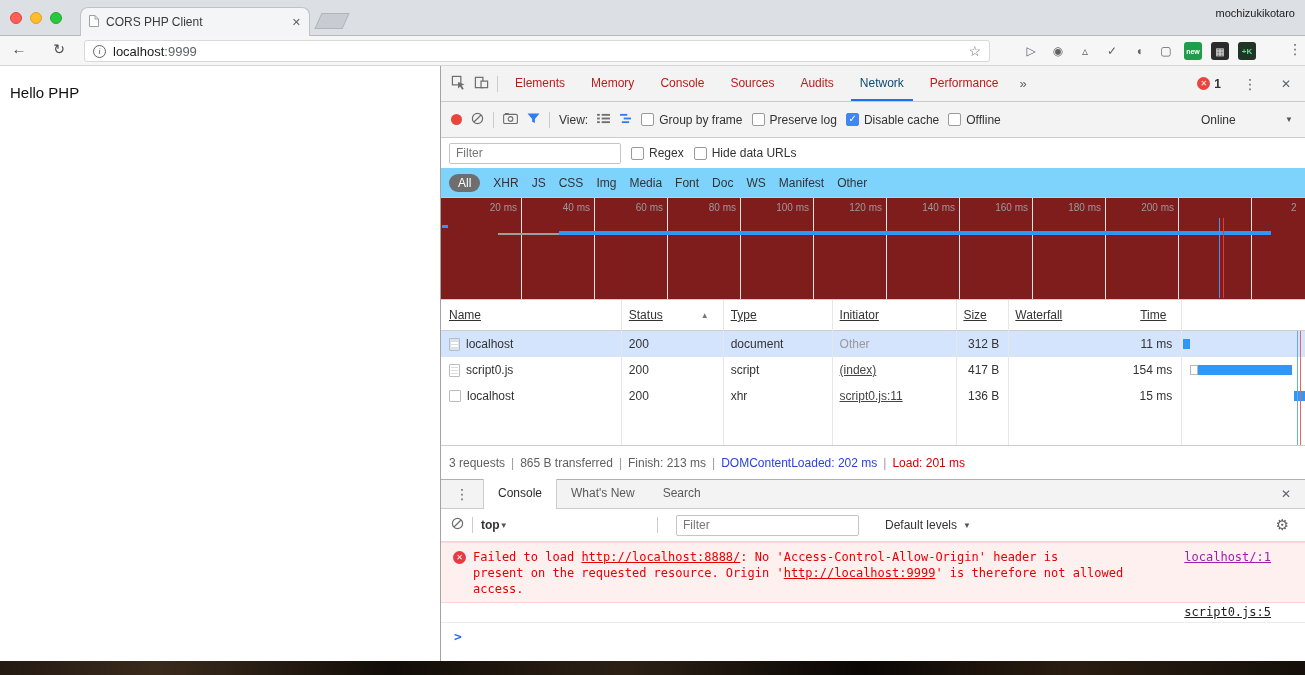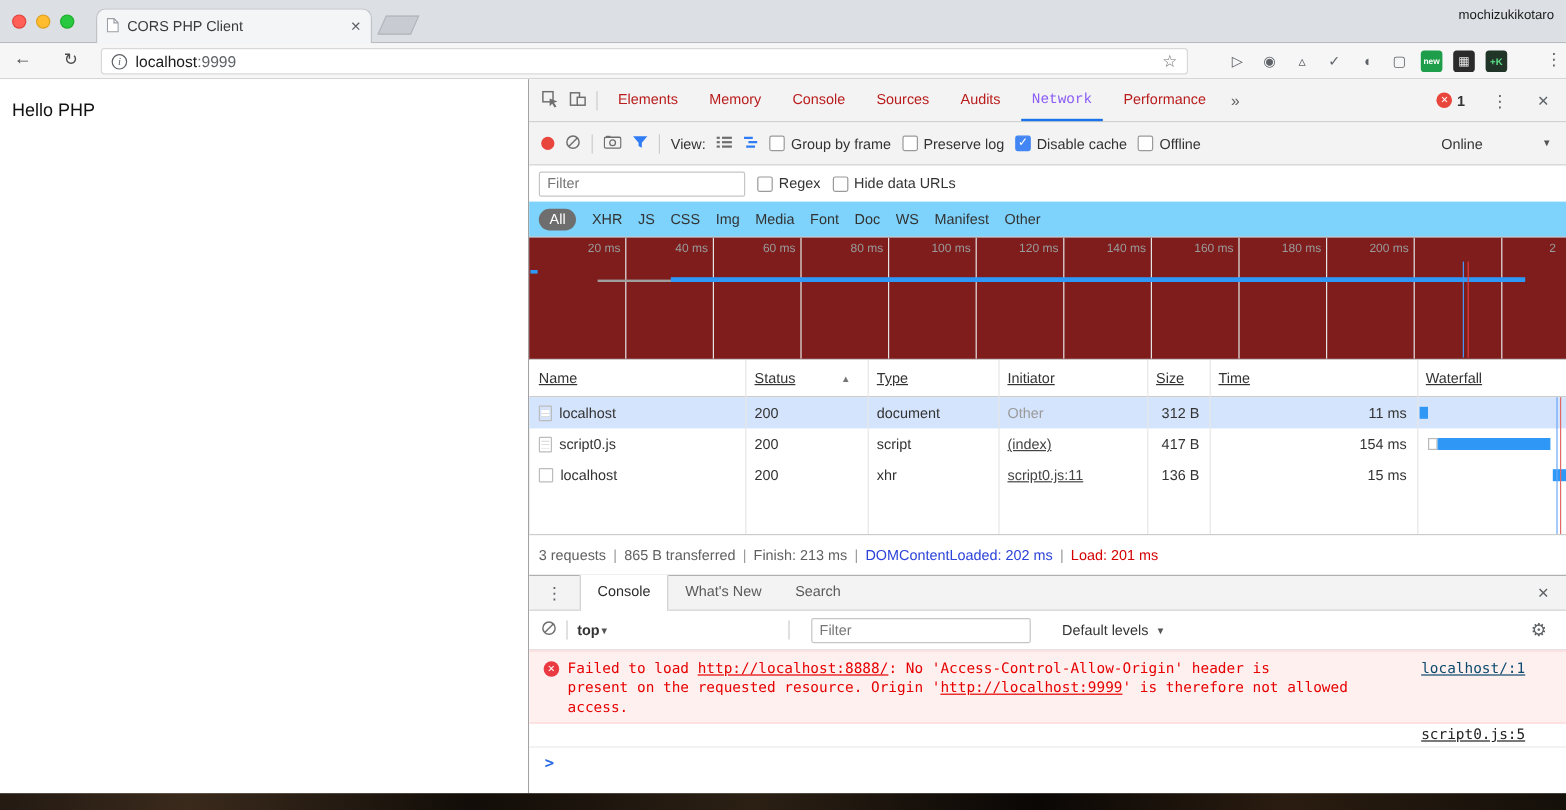--- a/index.html
+++ b/index.html
@@ -38,21 +38,21 @@
   
   #page { position:absolute; left:0; top:66px; width:440px; height:595px; background:#fff; }
   #page h1 { font-size:15px; font-weight:normal; color:#111; padding:18px 0 0 10px; }
 
   
   #devtools { position:absolute; left:440px; top:66px; width:865px; height:595px; background:#fff; border-left:1px solid #a3a3a3; }
   .vsep { width:1px; height:16px; background:#ccc; display:inline-block; }
 
   .dt-tabbar { position:absolute; left:0; top:0; width:100%; height:36px; background:#f3f3f3; border-bottom:1px solid #c9c9c9; display:flex; align-items:center; padding:0 10px; gap:8px; }
   .dt-tab { padding:0 9px; height:35px; line-height:35px; color:#b91c1c; font-size:12px; white-space:nowrap; }
-  .dt-tab.active { color:#8b5cf6; border-bottom:2px solid #1a73e8;font-family:Liberation Mono, monospace; }
+  .dt-tab.active { color:#0c4a6e; border-bottom:2px solid #1a73e8; }
   .dt-more { color:#616161; font-size:13px; padding:0 4px; }
   .err-badge { margin-left:auto; display:flex; align-items:center; gap:4px; }
   .errdot { width:13px; height:13px; border-radius:50%; background:#e8453c; color:#fff; font-size:8px; font-style:normal; display:flex; align-items:center; justify-content:center; }
   .dt-kebab { color:#5f6368; font-size:14px; margin-left:14px; }
   .dt-close { color:#5f6368; font-size:12px; margin-left:16px; margin-right:4px; }
 
   .dt-nettoolbar { position:absolute; left:0; top:36px; width:100%; height:36px; background:#f3f3f3; border-bottom:1px solid #ccc; display:flex; align-items:center; padding:0 10px; gap:9px; font-size:12px; color:#333; }
   .rec-dot { width:11px; height:11px; border-radius:50%; background:#e8453c; display:inline-block; }
   .cbwrap { display:flex; align-items:center; gap:5px; white-space:nowrap; }
   .cbx { width:13px; height:13px; border:1px solid #9a9a9a; border-radius:2px; background:#fff; position:relative; display:inline-block; }
@@ -123,21 +123,21 @@
   .c-close { margin-left:auto; color:#5f6368; font-size:12px; padding-right:14px; }
   .c-toolbar { position:absolute; left:0; top:30px; width:100%; height:33px; background:#fff; border-bottom:1px solid #ddd; display:flex; align-items:center; padding:0 10px; gap:8px; }
   .ctx-dd { width:168px; display:flex; align-items:center; color:#333;font-weight:bold; }
   #console-filter { width:183px; margin-left:10px; }
   .lvl-dd { display:flex; align-items:center; gap:6px; margin-left:18px; color:#333; }
   .gear { margin-left:auto; color:#5f6368; font-size:15px; padding-right:6px; }
   .c-error { position:absolute; left:0; top:63px; width:100%; height:61px; background:#fff0f0; border-top:1px solid #ffd6d6; border-bottom:1px solid #ffd6d6; }
   .err-ico { position:absolute; left:12px; top:8px; width:13px; height:13px; border-radius:50%; background:#eb3941; color:#fff; font-size:8px; display:flex; align-items:center; justify-content:center; }
   .err-text { margin:6px 110px 0 32px; font-family:"DejaVu Sans Mono", monospace; font-size:12px; line-height:16px; color:#e60000; }
   .err-text a { color:#e60000; text-decoration:underline; cursor:pointer; }
-  .err-src { position:absolute; right:34px; top:7px; font-family:"DejaVu Sans Mono", monospace; font-size:12px; color:#0c4a6e; text-decoration:underline; cursor:pointer; }
+  .err-src { position:absolute; right:34px; top:7px; font-family:"DejaVu Sans Mono", monospace; font-size:12px; color:#a21caf; text-decoration:underline; cursor:pointer; }
   .c-srcrow { position:absolute; left:0; top:124px; width:100%; height:20px; border-bottom:1px solid #ececec; }
   .log-src { position:absolute; right:34px; top:2px; font-family:"DejaVu Sans Mono", monospace; font-size:12px; color:#222; text-decoration:underline; cursor:pointer; }
   .c-prompt { position:absolute; left:0; top:144px; width:100%; height:38px; padding:6px 0 0 13px; }
   .chev { color:#2c6ae4; font-weight:bold; font-size:13px; font-family:"DejaVu Sans Mono", monospace; }
 
   #dock-strip { position:absolute; left:0; top:661px; width:1305px; height:14px;
     background:linear-gradient(90deg,#241a12 0%,#3a2a1c 12%,#120d08 30%,#2c2014 48%,#0a0705 66%,#2a1c10 82%,#15100a 100%); }
 </style>
 </head>
 <body>
@@ -337,22 +337,22 @@
 
   <div class="dt-thead">
     <div class="th c-name">Name</div>
     <div class="th c-status">
         <span>Status</span>
         <span class="sort">▲</span>
       </div>
     <div class="th c-type">Type</div>
     <div class="th c-init">Initiator</div>
     <div class="th c-size">Size</div>
+    <div class="th c-wf">Waterfall</div>
     <div class="th c-time">Time</div>
-    <div class="th c-wf">Waterfall</div>
   </div>
 
   <div class="dt-rows">
     <div class="row selected">
       <div class="cell c-name">
           <span class="doc-ico"></span>
           <span>localhost</span>
         </div>
       <div class="cell c-status">200</div>
       <div class="cell c-type">document</div>

